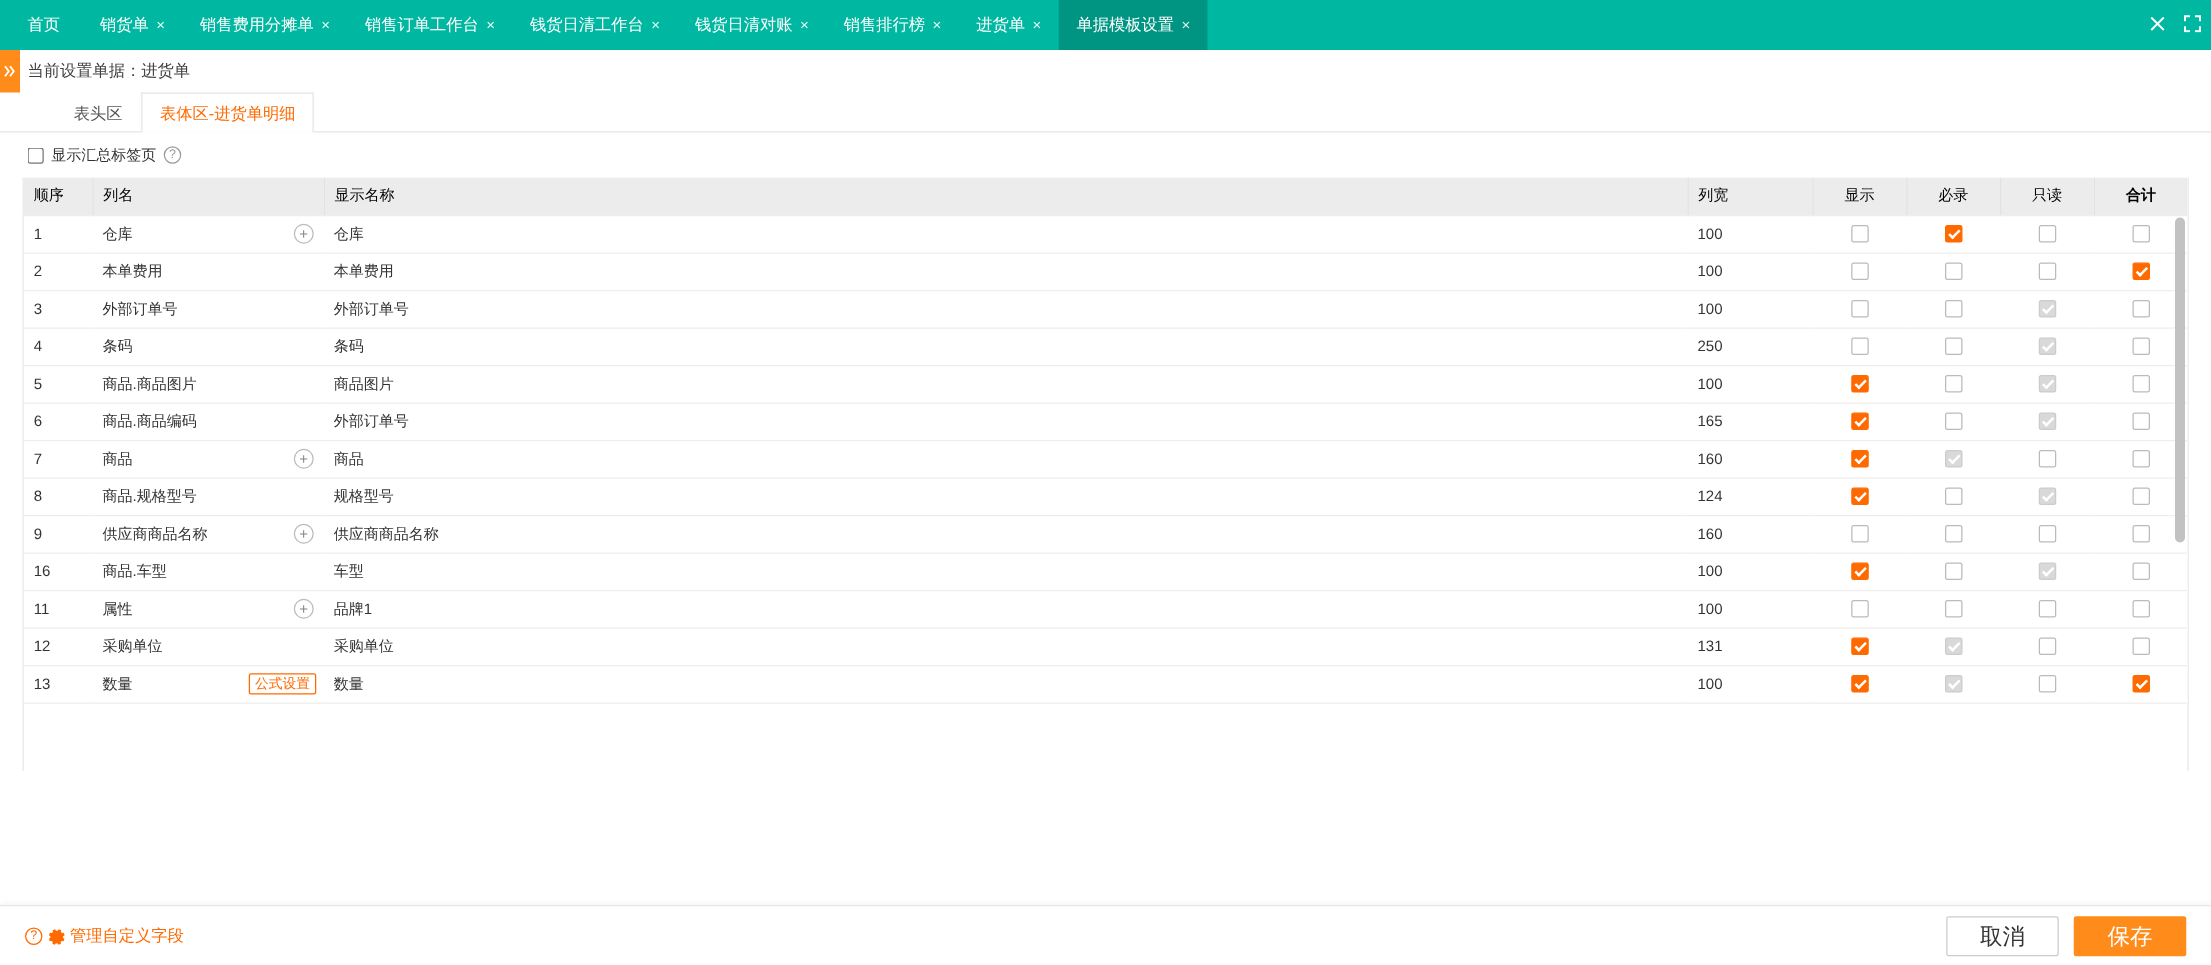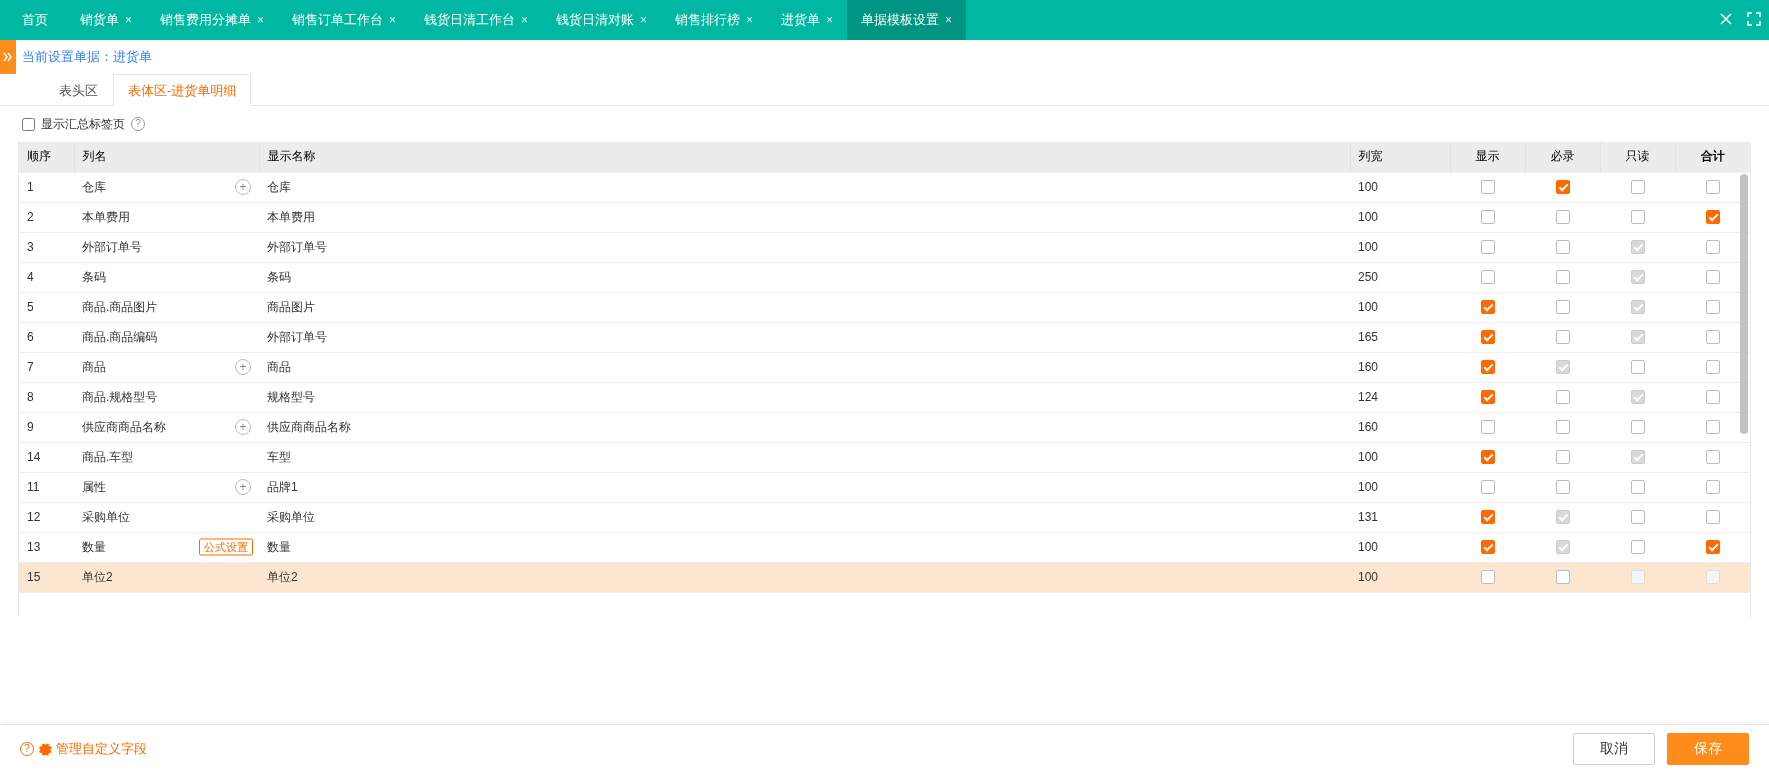--- a/index.html
+++ b/index.html
@@ -64,21 +64,21 @@
     background: #ff8c1a;
     color: #fff;
     display: flex;
     align-items: center;
     justify-content: center;
     font-weight: bold;
     cursor: pointer;
   }
   .context-text {
     margin-left: 6px;
-    color: #3b82f6;
+    color: #404040;
   }
 
   
   .area-tabs {
     display: flex;
     padding-left: 44px;
     height: 32px;
     align-items: stretch;
   }
   .area-tab {
@@ -271,21 +271,21 @@
   .footer-left .help-circle { border-color:#ff6a00; color:#ff6a00; }
   .gear-icon {
     width: 14px; height: 14px;
     fill: #ff6a00;
   }
   .footer-right { display: flex; gap: 12px; }
   .btn {
     height: 32px;
     padding: 0 26px;
     border-radius: 2px;
-    font-size: 14px;
+    font-size: 18px;
     cursor: pointer;
     border: 1px solid #ccc;
     background: #fff;
     color: #333;
   }
   .btn.primary {
     background: #ff8c1a;
     border-color: #ff8c1a;
     color: #fff;
   }
@@ -472,21 +472,21 @@
           <td class="col-seq">9</td>
           <td class="col-name-cell"><span>供应商商品名称</span><span class="plus-btn">+</span></td>
           <td>供应商商品名称</td>
           <td>160</td>
           <td class="col-chk" style="text-align:center"><span class="chk"></span></td>
           <td class="col-chk" style="text-align:center"><span class="chk"></span></td>
           <td class="col-chk" style="text-align:center"><span class="chk"></span></td>
           <td class="col-chk" style="text-align:center"><span class="chk"></span></td>
         </tr>
         <tr>
-          <td class="col-seq">14</td>
+          <td class="col-seq">16</td>
           <td class="col-name-cell"><span>商品.车型</span></td>
           <td>车型</td>
           <td>100</td>
           <td class="col-chk" style="text-align:center"><span class="chk checked"></span></td>
           <td class="col-chk" style="text-align:center"><span class="chk"></span></td>
           <td class="col-chk" style="text-align:center"><span class="chk disabled-checked"></span></td>
           <td class="col-chk" style="text-align:center"><span class="chk"></span></td>
         </tr>
         <tr>
           <td class="col-seq">11</td>
@@ -510,30 +510,20 @@
         </tr>
         <tr>
           <td class="col-seq">13</td>
           <td class="col-name-cell"><span>数量</span><span class="formula-tag">公式设置</span></td>
           <td>数量</td>
           <td>100</td>
           <td class="col-chk" style="text-align:center"><span class="chk checked"></span></td>
           <td class="col-chk" style="text-align:center"><span class="chk disabled-checked"></span></td>
           <td class="col-chk" style="text-align:center"><span class="chk"></span></td>
           <td class="col-chk" style="text-align:center"><span class="chk checked"></span></td>
-        </tr>
-        <tr class="highlight">
-          <td class="col-seq">15</td>
-          <td class="col-name-cell"><span>单位2</span></td>
-          <td>单位2</td>
-          <td>100</td>
-          <td class="col-chk" style="text-align:center"><span class="chk"></span></td>
-          <td class="col-chk" style="text-align:center"><span class="chk"></span></td>
-          <td class="col-chk" style="text-align:center"><span class="chk disabled"></span></td>
-          <td class="col-chk" style="text-align:center"><span class="chk disabled"></span></td>
         </tr>
       </tbody>
   </table>
   <div class="scroll-track">
     <div class="scroll-thumb"></div>
   </div>
 </div>
 
 <div class="footer">
   <div class="footer-left">

